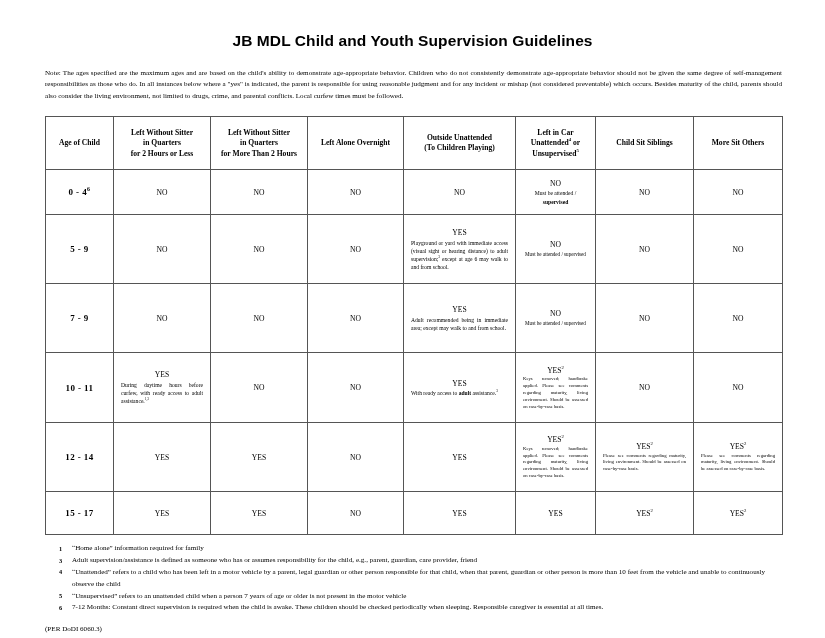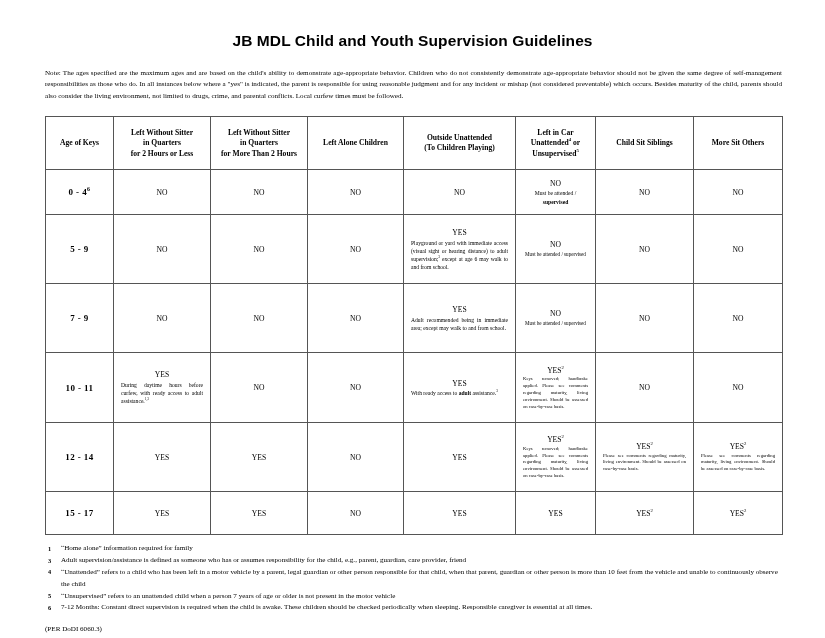--- a/index.html
+++ b/index.html
@@ -118,20 +118,21 @@
   tr.r2 td { height: 62px; }
   tr.r3 td { height: 63px; }
   tr.r4 td { height: 62px; }
   tr.r5 td { height: 36px; }
 
   
   .footnotes {
     padding: 8px 43px 0 48px;
     font-size: 7.1px;
     line-height: 1.66;
+    margin-left: 11px;
   }
   .fn-row {
     display: flex;
     align-items: flex-start;
   }
   .fn-num {
     width: 13px;
     flex: 0 0 13px;
     font-weight: bold;
     font-size: 6.3px;
@@ -164,34 +165,34 @@
         <col style="width:97px">
         <col style="width:96px">
         <col style="width:112px">
         <col style="width:80px">
         <col style="width:98px">
         <col style="width:89px">
       </colgroup>
       <thead>
         <tr>
           <th>
-            <span>Age of Keys</span>
+            <span>Age of Child</span>
           </th>
           <th>
             <span>Left Without Sitter</span><br>
             <span>in Quarters</span><br>
             <span>for 2 Hours or Less</span>
           </th>
           <th>
             <span>Left Without Sitter</span><br>
             <span>in Quarters</span><br>
             <span>for More Than 2 Hours</span>
           </th>
           <th>
-            <span>Left Alone Children</span>
+            <span>Left Alone Overnight</span>
           </th>
           <th>
             <span>Outside Unattended</span><br>
             <span>(To Children Playing)</span>
           </th>
           <th>
             <span>Left in Car</span><br>
             <span>Unattended</span><sup>4</sup><span> or</span><br>
             <span>Unsupervised</span><sup>5</sup>
           </th>

